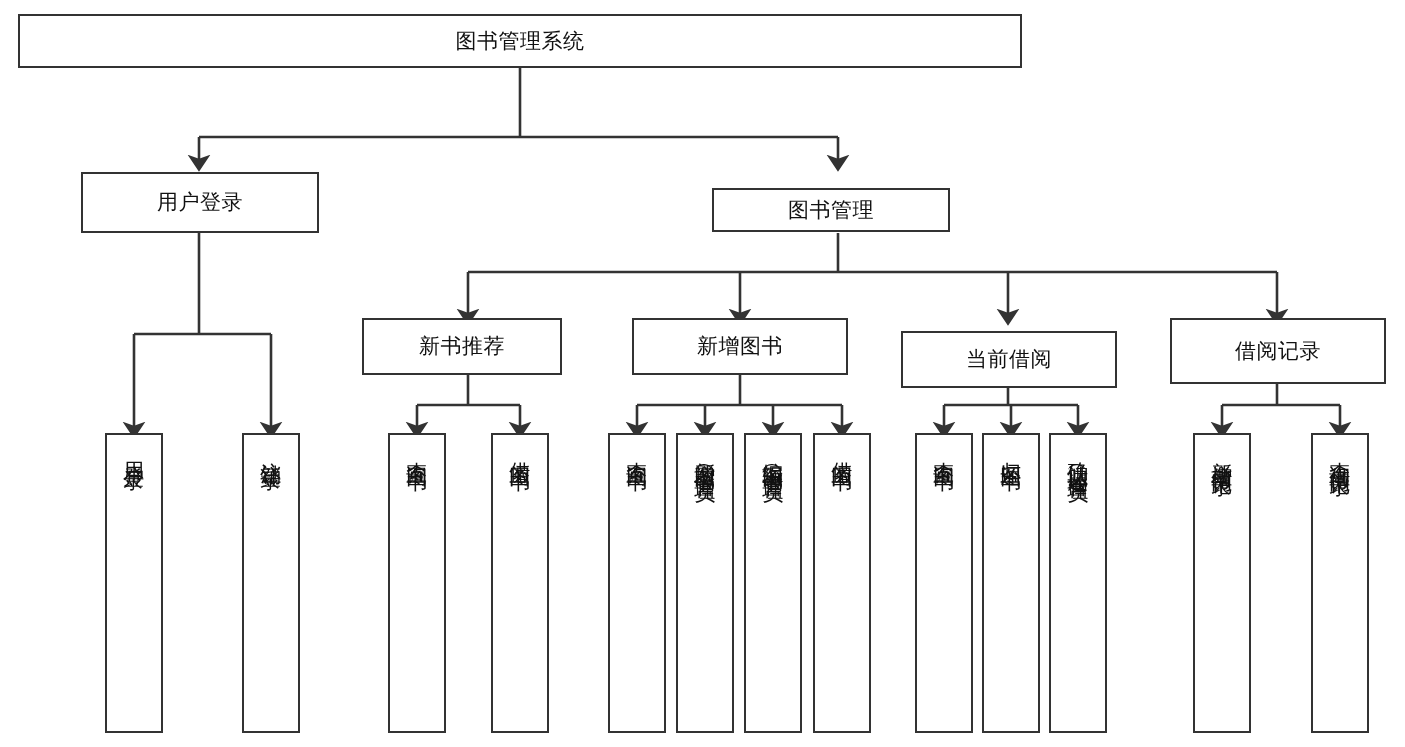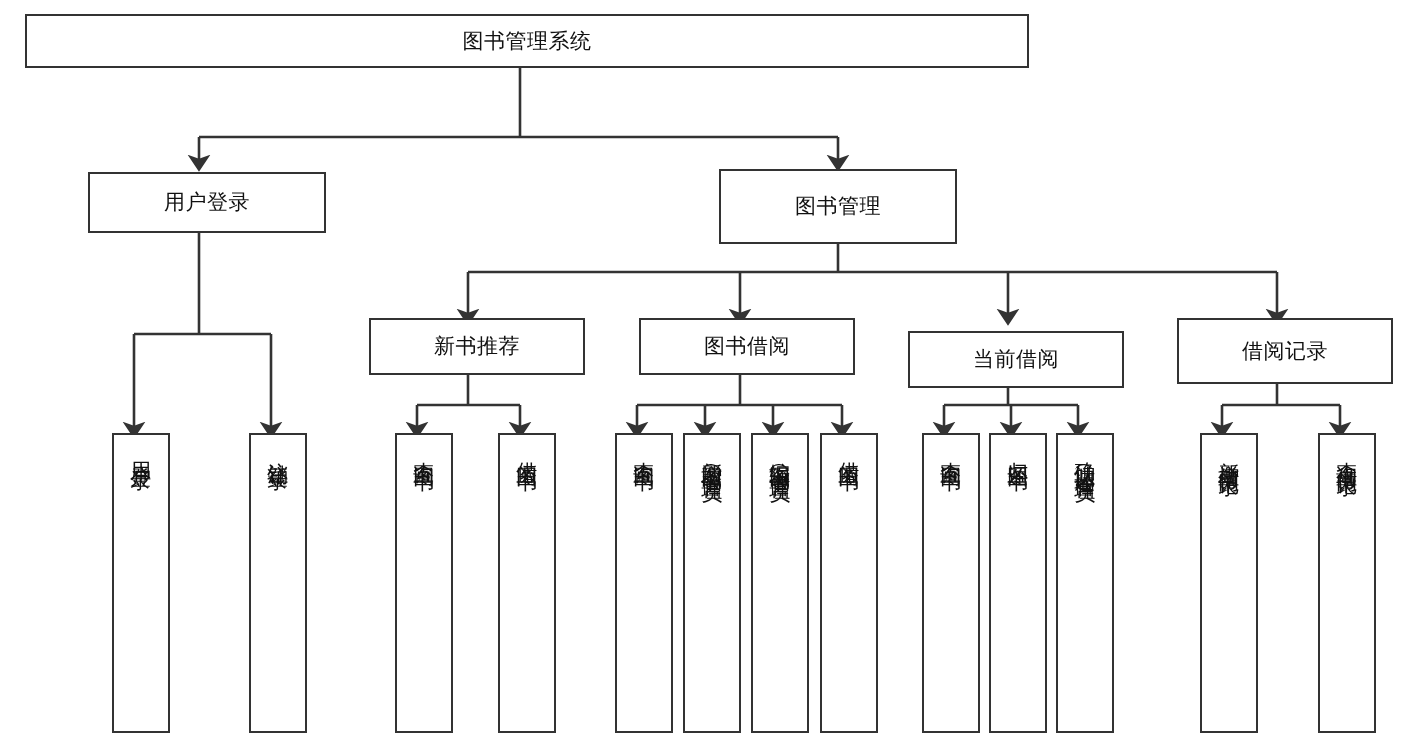--- a/index.html
+++ b/index.html
@@ -31,21 +31,20 @@
   }
   .node {
     position: absolute;
     box-sizing: border-box;
     border: 2px solid #333333;
     background: #ffffff;
     display: flex;
     align-items: center;
     justify-content: center;
     color: #111111;
-    margin-left: 7px;
   }
   .node-h .node-label {
     font-size: 21px;
     line-height: 1.15;
     letter-spacing: 0.5px;
     white-space: nowrap;
   }
   .node-v {
     padding-top: 10px;
     align-items: flex-start;
@@ -126,29 +125,29 @@
     </g>
   </svg>
 
   <div class="node node-h" style="left:18px; top:14px; width:1004px; height:54px;">
     <span class="node-label">图书管理系统</span>
   </div>
 
   <div class="node node-h" style="left:81px; top:172px; width:238px; height:61px;">
     <span class="node-label">用户登录</span>
   </div>
-  <div class="node node-h" style="left:712px; top:169px; width:238px; height:75px;">
+  <div class="node node-h" style="left:712px; top:188px; width:238px; height:44px;">
     <span class="node-label">图书管理</span>
   </div>
 
-  <div class="node node-h" style="left:362px; top:318px; width:216px; height:57px;">
+  <div class="node node-h" style="left:362px; top:318px; width:200px; height:57px;">
     <span class="node-label">新书推荐</span>
   </div>
   <div class="node node-h" style="left:632px; top:318px; width:216px; height:57px;">
-    <span class="node-label">图书借阅</span>
+    <span class="node-label">新增图书</span>
   </div>
   <div class="node node-h" style="left:901px; top:331px; width:216px; height:57px;">
     <span class="node-label">当前借阅</span>
   </div>
   <div class="node node-h" style="left:1170px; top:318px; width:216px; height:66px;">
     <span class="node-label">借阅记录</span>
   </div>
 
   <div class="node node-v" style="left:105px; top:433px; width:58px; height:300px;">
     <span class="node-label">用户登录</span>

